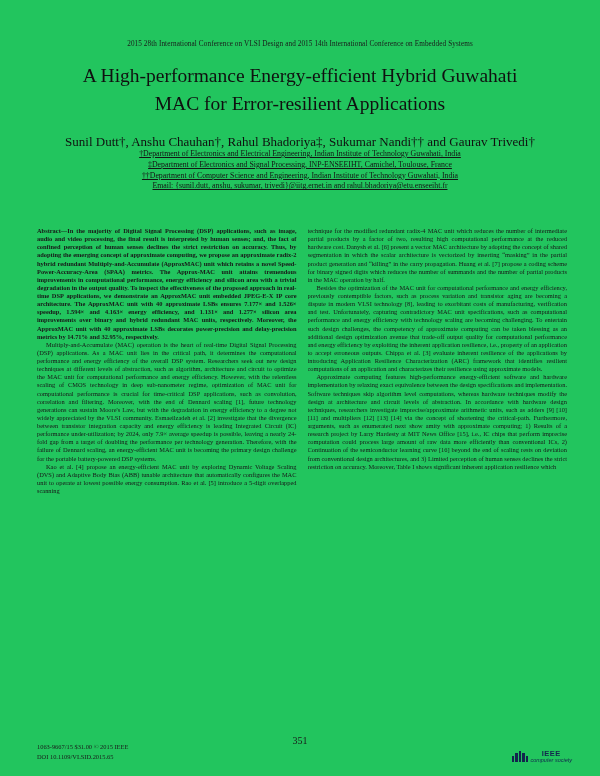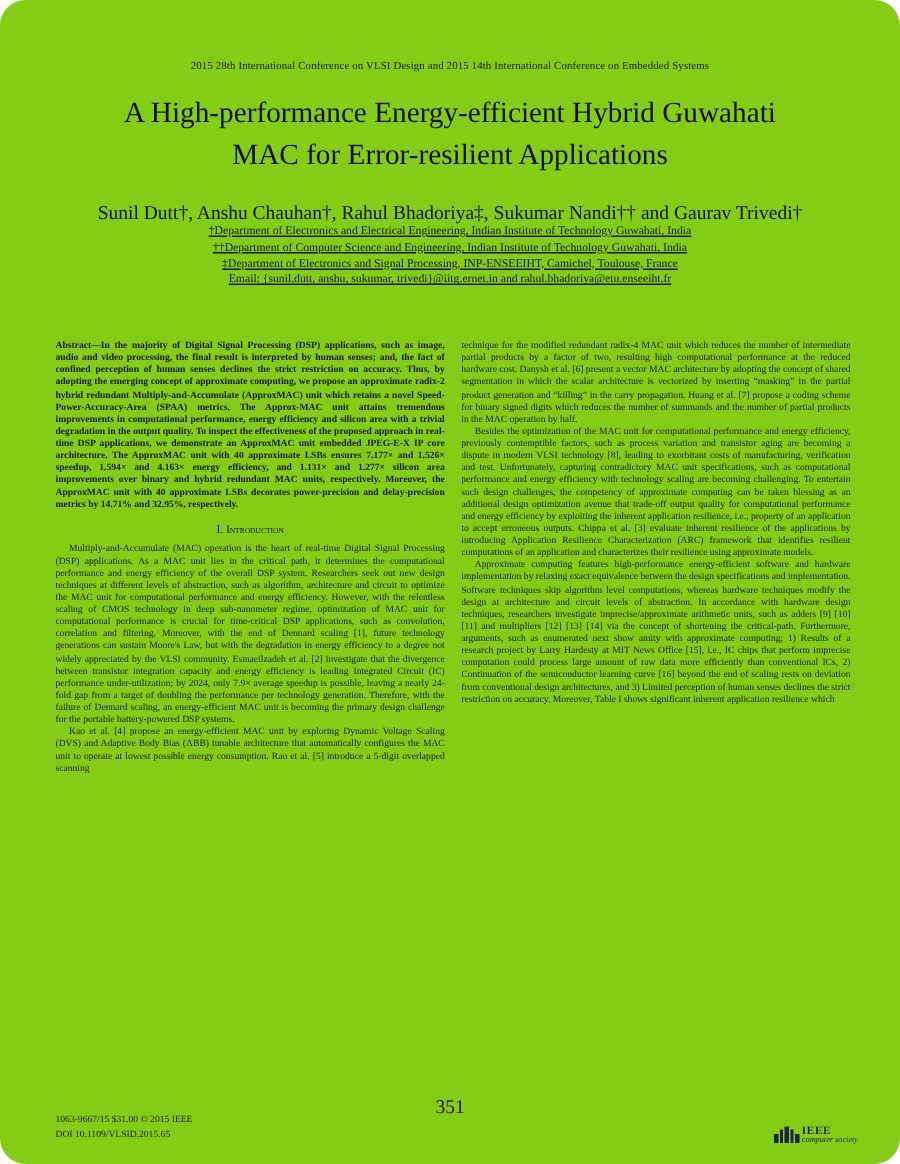--- a/index.html
+++ b/index.html
@@ -2,25 +2,24 @@
 <html><head>
 <meta charset="utf-8">
 <style>
   * { margin: 0; padding: 0; box-sizing: border-box; }
   html, body { background: #ffffff; }
   .page {
     position: relative;
     width: 600px;
     height: 776px;
     margin: 0 auto;
-    background: #84cc16;
+    background: #22c55e;
     color: #151515;
     font-family: "Liberation Serif", serif;
     overflow: hidden;
-    border-radius: 17px;
   }
   .conf-header {
     position: absolute;
     top: 40px; left: 30px; right: 30px;
     text-align: center;
     font-size: 7.2px;
     letter-spacing: 0.1px;
     color: #1a1a1a;
   }
   .paper-title {
@@ -81,31 +80,32 @@
     position: absolute;
     left: 37px; bottom: 15px;
     font-size: 6.4px;
     line-height: 1.45;
     color: #1a1a1a;
   }
   .page-number {
     position: absolute;
     bottom: 30px; left: 0; right: 0;
     text-align: center;
-    font-size: 13px;
+    font-size: 10px;
     color: #1a1a1a;
   }
   .ieee-logo {
     position: absolute;
     right: 28px; bottom: 12px;
     display: flex;
     align-items: flex-start;
     gap: 2px;
-    font-family: Liberation Serif, serif;
+    font-family: Liberation Sans, sans-serif;
     color: #13264d;
+    text-align: center;
   }
   .ieee-flag {
     display: flex;
     gap: 1px;
     align-items: flex-end;
     height: 11px;
     margin-top: 1px;
   }
   .ieee-flag span {
     display: block;
@@ -127,30 +127,29 @@
 <div class="page">
 
   <div class="conf-header">2015 28th International Conference on VLSI Design and 2015 14th International Conference on Embedded Systems</div>
 
   <div class="paper-title">A High-performance Energy-efficient Hybrid Guwahati MAC for Error-resilient Applications</div>
 
   <div class="authors-line">Sunil Dutt†,   Anshu Chauhan†,   Rahul Bhadoriya‡,   Sukumar Nandi††   and   Gaurav Trivedi†</div>
 
   <div class="affil-block">
     <div>†Department of Electronics and Electrical Engineering, Indian Institute of Technology Guwahati, India</div>
+    <div>‡Department of Electronics and Signal Processing, INP-ENSEEIHT, Camichel, Toulouse, France</div>
     <div>††Department of Computer Science and Engineering, Indian Institute of Technology Guwahati, India</div>
-    <div>‡Department of Electronics and Signal Processing, INP-ENSEEIHT, Camichel, Toulouse, France</div>
     <div>Email: {sunil.dutt, anshu, sukumar, trivedi}@iitg.ernet.in and rahul.bhadoriya@etu.enseeiht.fr</div>
   </div>
 
   <div class="columns">
 
     <div class="col">
       <p class="abstract-para">Abstract—In the majority of Digital Signal Processing (DSP) applications, such as image, audio and video processing, the final result is interpreted by human senses; and, the fact of confined perception of human senses declines the strict restriction on accuracy. Thus, by adopting the emerging concept of approximate computing, we propose an approximate radix-2 hybrid redundant Multiply-and-Accumulate (ApproxMAC) unit which retains a novel Speed-Power-Accuracy-Area (SPAA) metrics. The Approx-MAC unit attains tremendous improvements in computational performance, energy efficiency and silicon area with a trivial degradation in the output quality. To inspect the effectiveness of the proposed approach in real-time DSP applications, we demonstrate an ApproxMAC unit embedded JPEG-E-X IP core architecture. The ApproxMAC unit with 40 approximate LSBs ensures 7.177× and 1.526× speedup, 1.594× and 4.163× energy efficiency, and 1.131× and 1.277× silicon area improvements over binary and hybrid redundant MAC units, respectively. Moreover, the ApproxMAC unit with 40 approximate LSBs decorates power-precision and delay-precision metrics by 14.71% and 32.95%, respectively.</p>
-      <div class="section-heading">I. Introduction</div>
       <p class="body-para">Multiply-and-Accumulate (MAC) operation is the heart of real-time Digital Signal Processing (DSP) applications. As a MAC unit lies in the critical path, it determines the computational performance and energy efficiency of the overall DSP system. Researchers seek out new design techniques at different levels of abstraction, such as algorithm, architecture and circuit to optimize the MAC unit for computational performance and energy efficiency. However, with the relentless scaling of CMOS technology in deep sub-nanometer regime, optimization of MAC unit for computational performance is crucial for time-critical DSP applications, such as convolution, correlation and filtering. Moreover, with the end of Dennard scaling [1], future technology generations can sustain Moore's Law, but with the degradation in energy efficiency to a degree not widely appreciated by the VLSI community. Esmaeilzadeh et al. [2] investigate that the divergence between transistor integration capacity and energy efficiency is leading Integrated Circuit (IC) performance under-utilization; by 2024, only 7.9× average speedup is possible, leaving a nearly 24-fold gap from a target of doubling the performance per technology generation. Therefore, with the failure of Dennard scaling, an energy-efficient MAC unit is becoming the primary design challenge for the portable battery-powered DSP systems.</p>
       <p class="body-para">Kao et al. [4] propose an energy-efficient MAC unit by exploring Dynamic Voltage Scaling (DVS) and Adaptive Body Bias (ABB) tunable architecture that automatically configures the MAC unit to operate at lowest possible energy consumption. Rao et al. [5] introduce a 5-digit overlapped scanning</p>
     </div>
 
     <div class="col">
       <p class="body-para no-indent">technique for the modified redundant radix-4 MAC unit which reduces the number of intermediate partial products by a factor of two, resulting high computational performance at the reduced hardware cost. Danysh et al. [6] present a vector MAC architecture by adopting the concept of shared segmentation in which the scalar architecture is vectorized by inserting “masking” in the partial product generation and “killing” in the carry propagation. Huang et al. [7] propose a coding scheme for binary signed digits which reduces the number of summands and the number of partial products in the MAC operation by half.</p>
       <p class="body-para">Besides the optimization of the MAC unit for computational performance and energy efficiency, previously contemptible factors, such as process variation and transistor aging are becoming a dispute in modern VLSI technology [8], leading to exorbitant costs of manufacturing, verification and test. Unfortunately, capturing contradictory MAC unit specifications, such as computational performance and energy efficiency with technology scaling are becoming challenging. To entertain such design challenges, the competency of approximate computing can be taken blessing as an additional design optimization avenue that trade-off output quality for computational performance and energy efficiency by exploiting the inherent application resilience, i.e., property of an application to accept erroneous outputs. Chippa et al. [3] evaluate inherent resilience of the applications by introducing Application Resilience Characterization (ARC) framework that identifies resilient computations of an application and characterizes their resilience using approximate models.</p>
       <p class="body-para">Approximate computing features high-performance energy-efficient software and hardware implementation by relaxing exact equivalence between the design specifications and implementation. Software techniques skip algorithm level computations, whereas hardware techniques modify the design at architecture and circuit levels of abstraction. In accordance with hardware design techniques, researchers investigate imprecise/approximate arithmetic units, such as adders [9] [10] [11] and multipliers [12] [13] [14] via the concept of shortening the critical-path. Furthermore, arguments, such as enumerated next show amity with approximate computing; 1) Results of a research project by Larry Hardesty at MIT News Office [15], i.e., IC chips that perform imprecise computation could process large amount of raw data more efficiently than conventional ICs, 2) Continuation of the semiconductor learning curve [16] beyond the end of scaling rests on deviation from conventional design architectures, and 3) Limited perception of human senses declines the strict restriction on accuracy. Moreover, Table I shows significant inherent application resilience which</p>
     </div>
 

